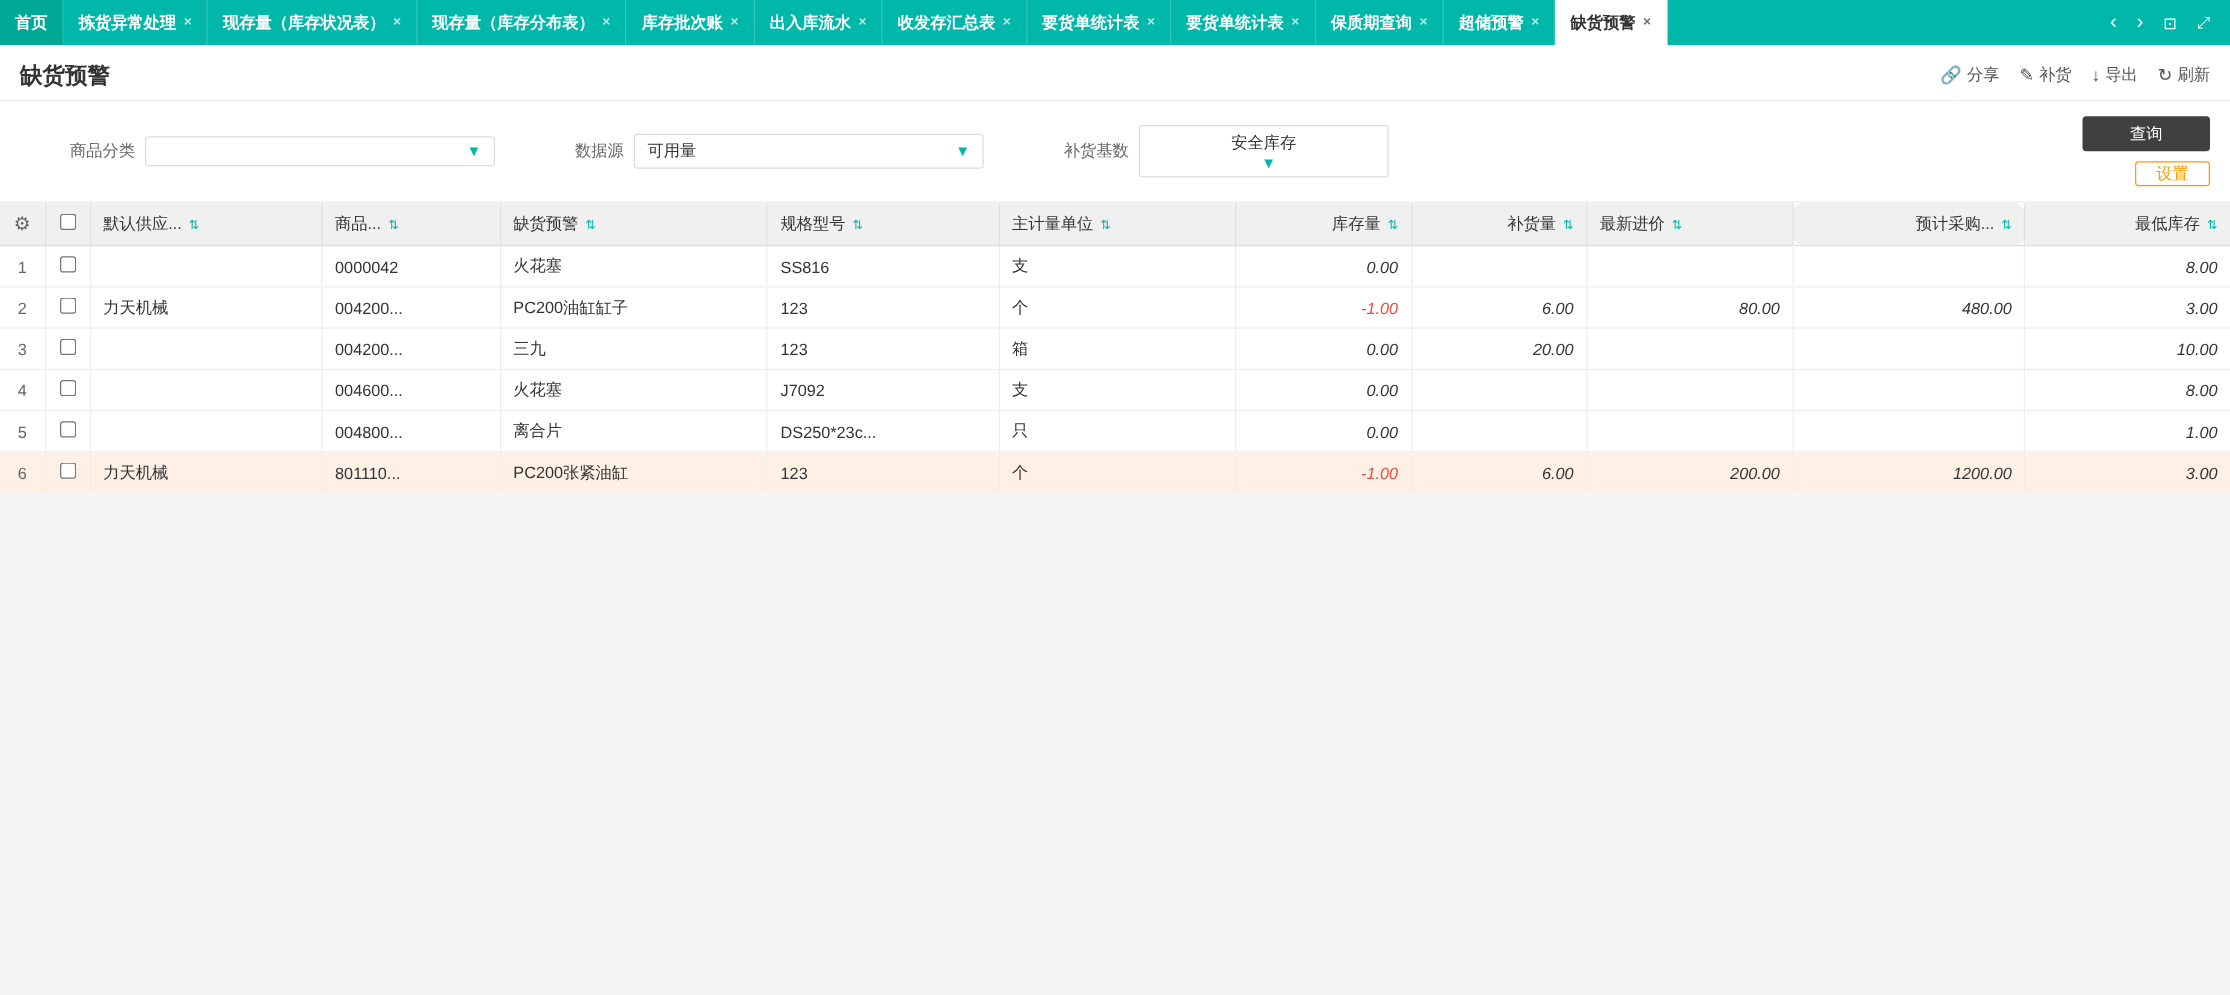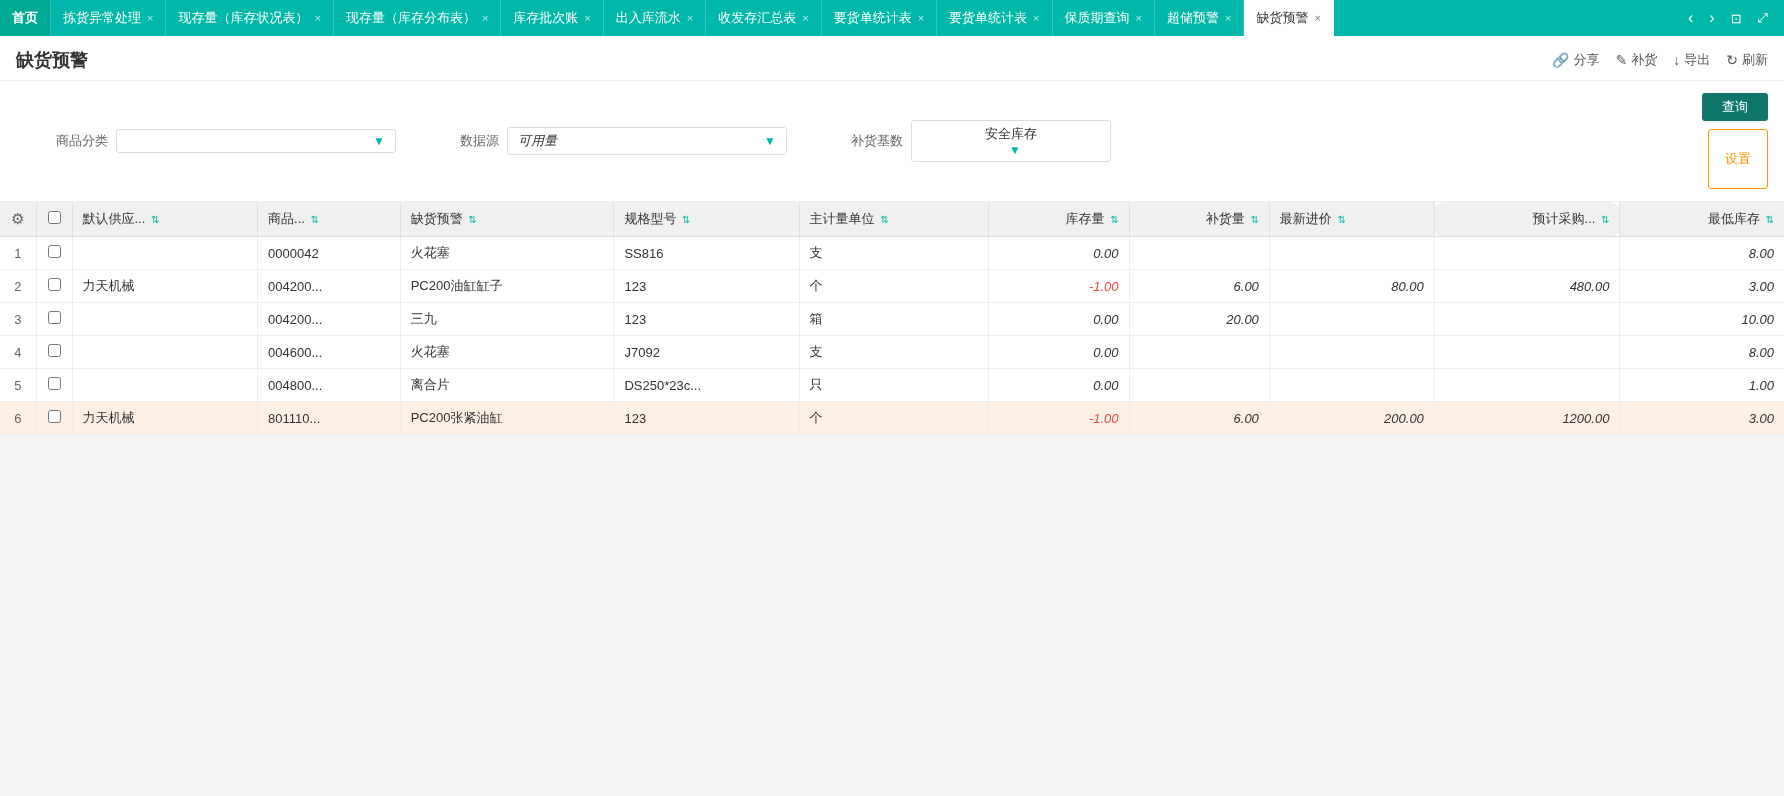--- a/index.html
+++ b/index.html
@@ -17,20 +17,21 @@
       display: flex;
       align-items: center;
       height: 36px;
       padding: 0 12px;
       color: #fff;
       font-size: 13px;
       white-space: nowrap;
       cursor: pointer;
       border-right: 1px solid rgba(255,255,255,0.2);
       position: relative;
+      font-weight: bold;
     }
     .nav-tab.home {
       background: #00a896;
       font-weight: bold;
     }
     .nav-tab.active {
       background: #fff;
       color: #333;
     }
     .nav-tab .close-btn {
@@ -122,34 +123,34 @@
       color: #333;
     }
     .filter-actions {
       margin-left: auto;
       display: flex;
       gap: 8px;
       flex-direction: column;
       align-items: flex-end;
     }
     .btn-query {
-      background: #0f766e;
+      background: #404040;
       color: #fff;
       border: none;
       border-radius: 3px;
-      padding: 5px 20px;
+      padding: 5px 38px;
       font-size: 13px;
       cursor: pointer;
     }
     .btn-settings {
       background: #fff;
       color: #f90;
       border: 1px solid #f90;
       border-radius: 3px;
-      padding: 20px 16px;
+      padding: 0 16px;
       font-size: 13px;
       cursor: pointer;
     }
 
     
     .table-container {
       padding: 0;
       overflow-x: auto;
     }
     table {
@@ -286,21 +287,21 @@
   <div class="filter-row">
     <div class="filter-group">
       <span class="filter-label">商品分类</span>
       <div class="filter-select" style="min-width:280px;">
         <span class="filter-value"></span>
         <span class="chevron">▼</span>
       </div>
     </div>
     <div class="filter-group">
       <span class="filter-label">数据源</span>
-      <div class="filter-select" style="min-width:280px;font-style:italic;">
+      <div class="filter-select" style="min-width:280px;">
         <span class="filter-value">可用量</span>
         <span class="chevron">▼</span>
       </div>
     </div>
     <div class="filter-group">
       <span class="filter-label">补货基数</span>
       <div class="filter-select" style="min-width:200px;flex-direction:column;">
         <span class="filter-value">安全库存</span>
         <span class="chevron">▼</span>
       </div>

